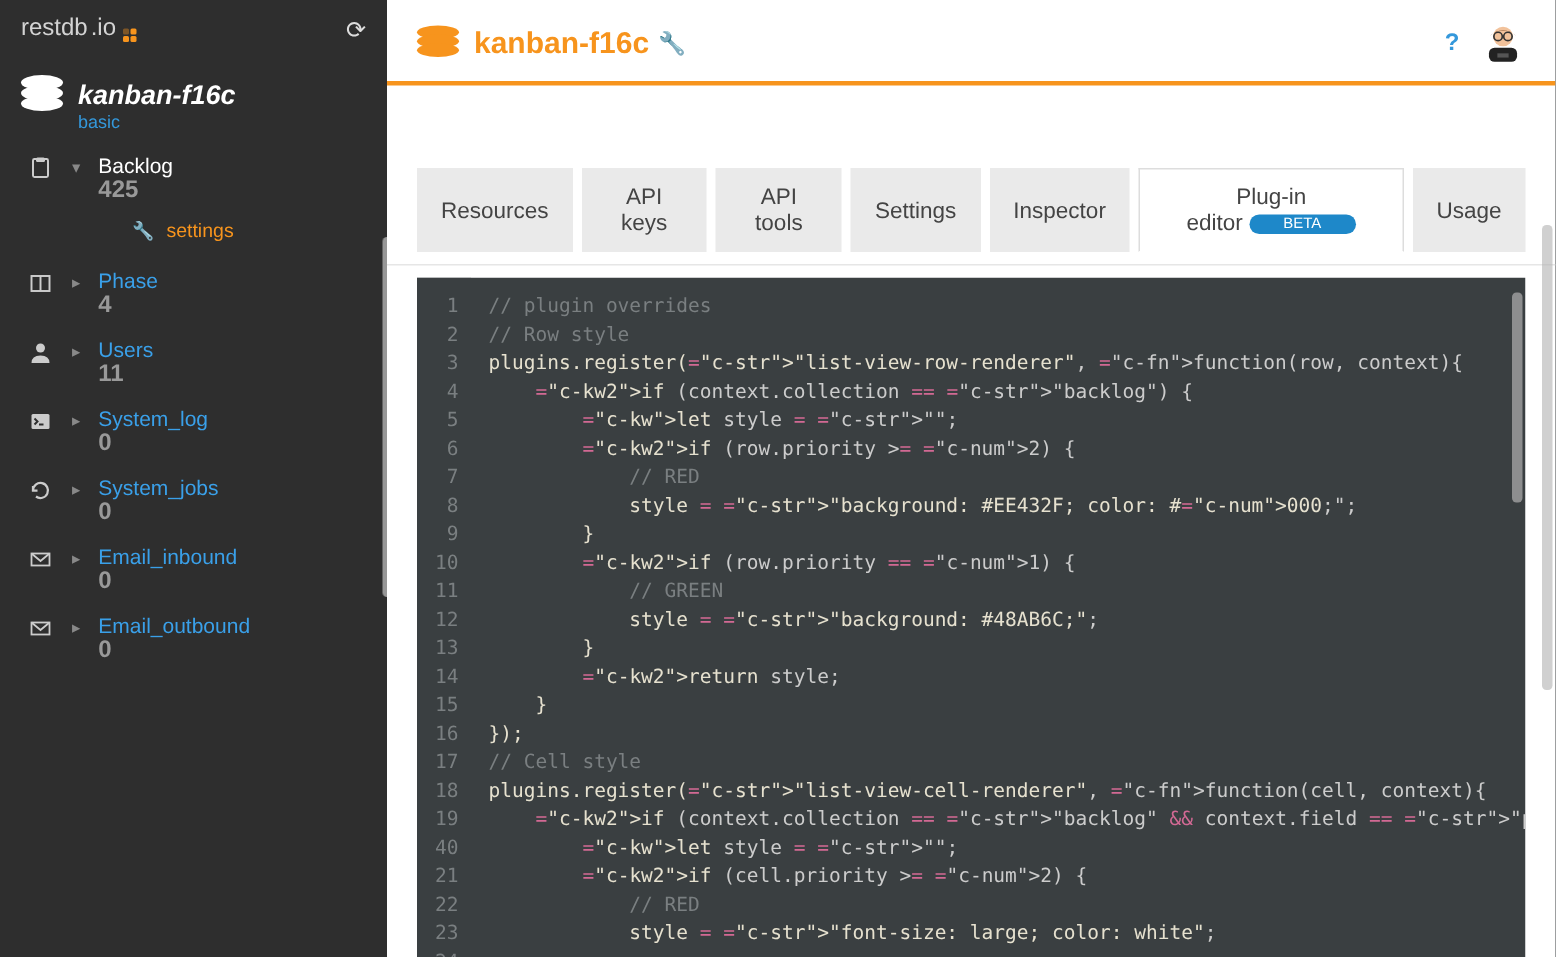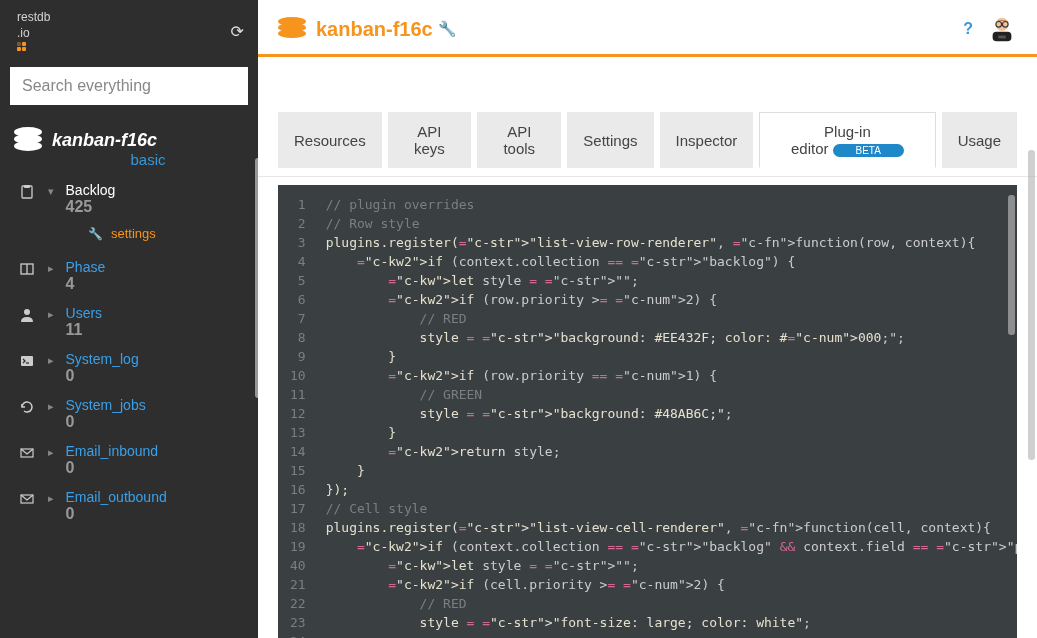--- a/index.html
+++ b/index.html
@@ -2,34 +2,34 @@
 <html><head>
 <meta charset="utf-8">
 <style>
   * { box-sizing: border-box; margin: 0; padding: 0; }
   body { font-family: -apple-system, "Helvetica Neue", Arial, sans-serif; background: #fff; width: 1037px; height: 638px; overflow: hidden; }
   .app { display: flex; height: 638px; }
 
   
   .sidebar { width: 258px; background: #2e2e2e; color: #fff; display: flex; flex-direction: column; }
   .sb-top { display: flex; align-items: center; justify-content: space-between; padding: 10px 14px 6px; }
-  .logo { display: flex; align-items: baseline; gap: 2px; color: #d3d3d3; font-size: 12px; flex-direction: column; }
+  .logo { display: flex; align-items: baseline; gap: 2px; color: #d3d3d3; font-size: 16px; }
   .logo-dots { display: inline-flex; flex-direction: column; gap: 1px; margin-left: 3px; margin-bottom: 2px; }
   .logo-dot-row { display: flex; gap: 1px; }
   .logo-dot { width: 4px; height: 4px; background: #f7941d; border-radius: 1px; }
   .sb-refresh { color: #ddd; font-size: 16px; cursor: pointer; }
   .sb-search { padding: 8px 10px; }
   .sb-search input { width: 100%; padding: 10px 12px; border: none; font-size: 16px; color: #555; }
   .sb-search input::placeholder { color: #888; }
   .db-block { padding: 14px 14px 4px; }
   .db-head { display: flex; align-items: center; gap: 10px; }
   .db-icon { width: 28px; height: 26px; position: relative; }
   .db-disk { position: absolute; left: 0; width: 28px; height: 10px; background: #fff; border-radius: 50% / 50%; }
   .db-name { font-weight: 700; font-style: italic; font-size: 18px; }
-  .db-plan { color: #3498db; font-size: 15px; margin-left: 38px; margin-top: -2px; text-align: center; }
+  .db-plan { color: #3498db; font-size: 12px; margin-left: 38px; margin-top: -2px; }
   .db-meta { text-align: right; font-size: 12px; color: #bbb; padding: 6px 14px 8px 0; }
   .db-meta .plus { color: #3498db; font-size: 16px; font-weight: 700; margin-left: 4px; cursor: pointer; }
   .coll-list { flex: 1; overflow-y: auto; padding: 2px 0 10px; position: relative; }
   .coll-item { display: flex; align-items: flex-start; padding: 8px 14px 4px 18px; gap: 12px; cursor: pointer; }
   .coll-icon { width: 18px; color: #ccc; font-size: 14px; display: flex; justify-content: center; margin-top: 2px; }
   .coll-chevron { color: #888; font-size: 11px; margin-top: 3px; }
   .coll-txt { display: flex; flex-direction: column; }
   .coll-name { color: #3aa0e9; font-size: 14px; }
   .coll-item.active .coll-name { color: #fff; }
   .coll-count { color: #999; font-size: 16px; margin-top: 0; font-weight: bold; }
@@ -80,23 +80,20 @@
               <span class="logo-dot" style="opacity:.4"></span>
               <span class="logo-dot"></span>
             </span>
           <span class="logo-dot-row">
               <span class="logo-dot"></span>
               <span class="logo-dot"></span>
             </span>
         </span>
       </div>
       <span class="sb-refresh">⟳</span>
-    </div>
-    <div class="sb-search">
-      <input type="text" placeholder="Search everything" style="">
     </div>
     <div class="db-block">
       <div class="db-head">
         <div class="db-icon">
           <div class="db-disk" style="top:0"></div>
           <div class="db-disk" style="top:7px"></div>
           <div class="db-disk" style="top:14px"></div>
         </div>
         <div class="db-name">kanban-f16c</div>
       </div>

